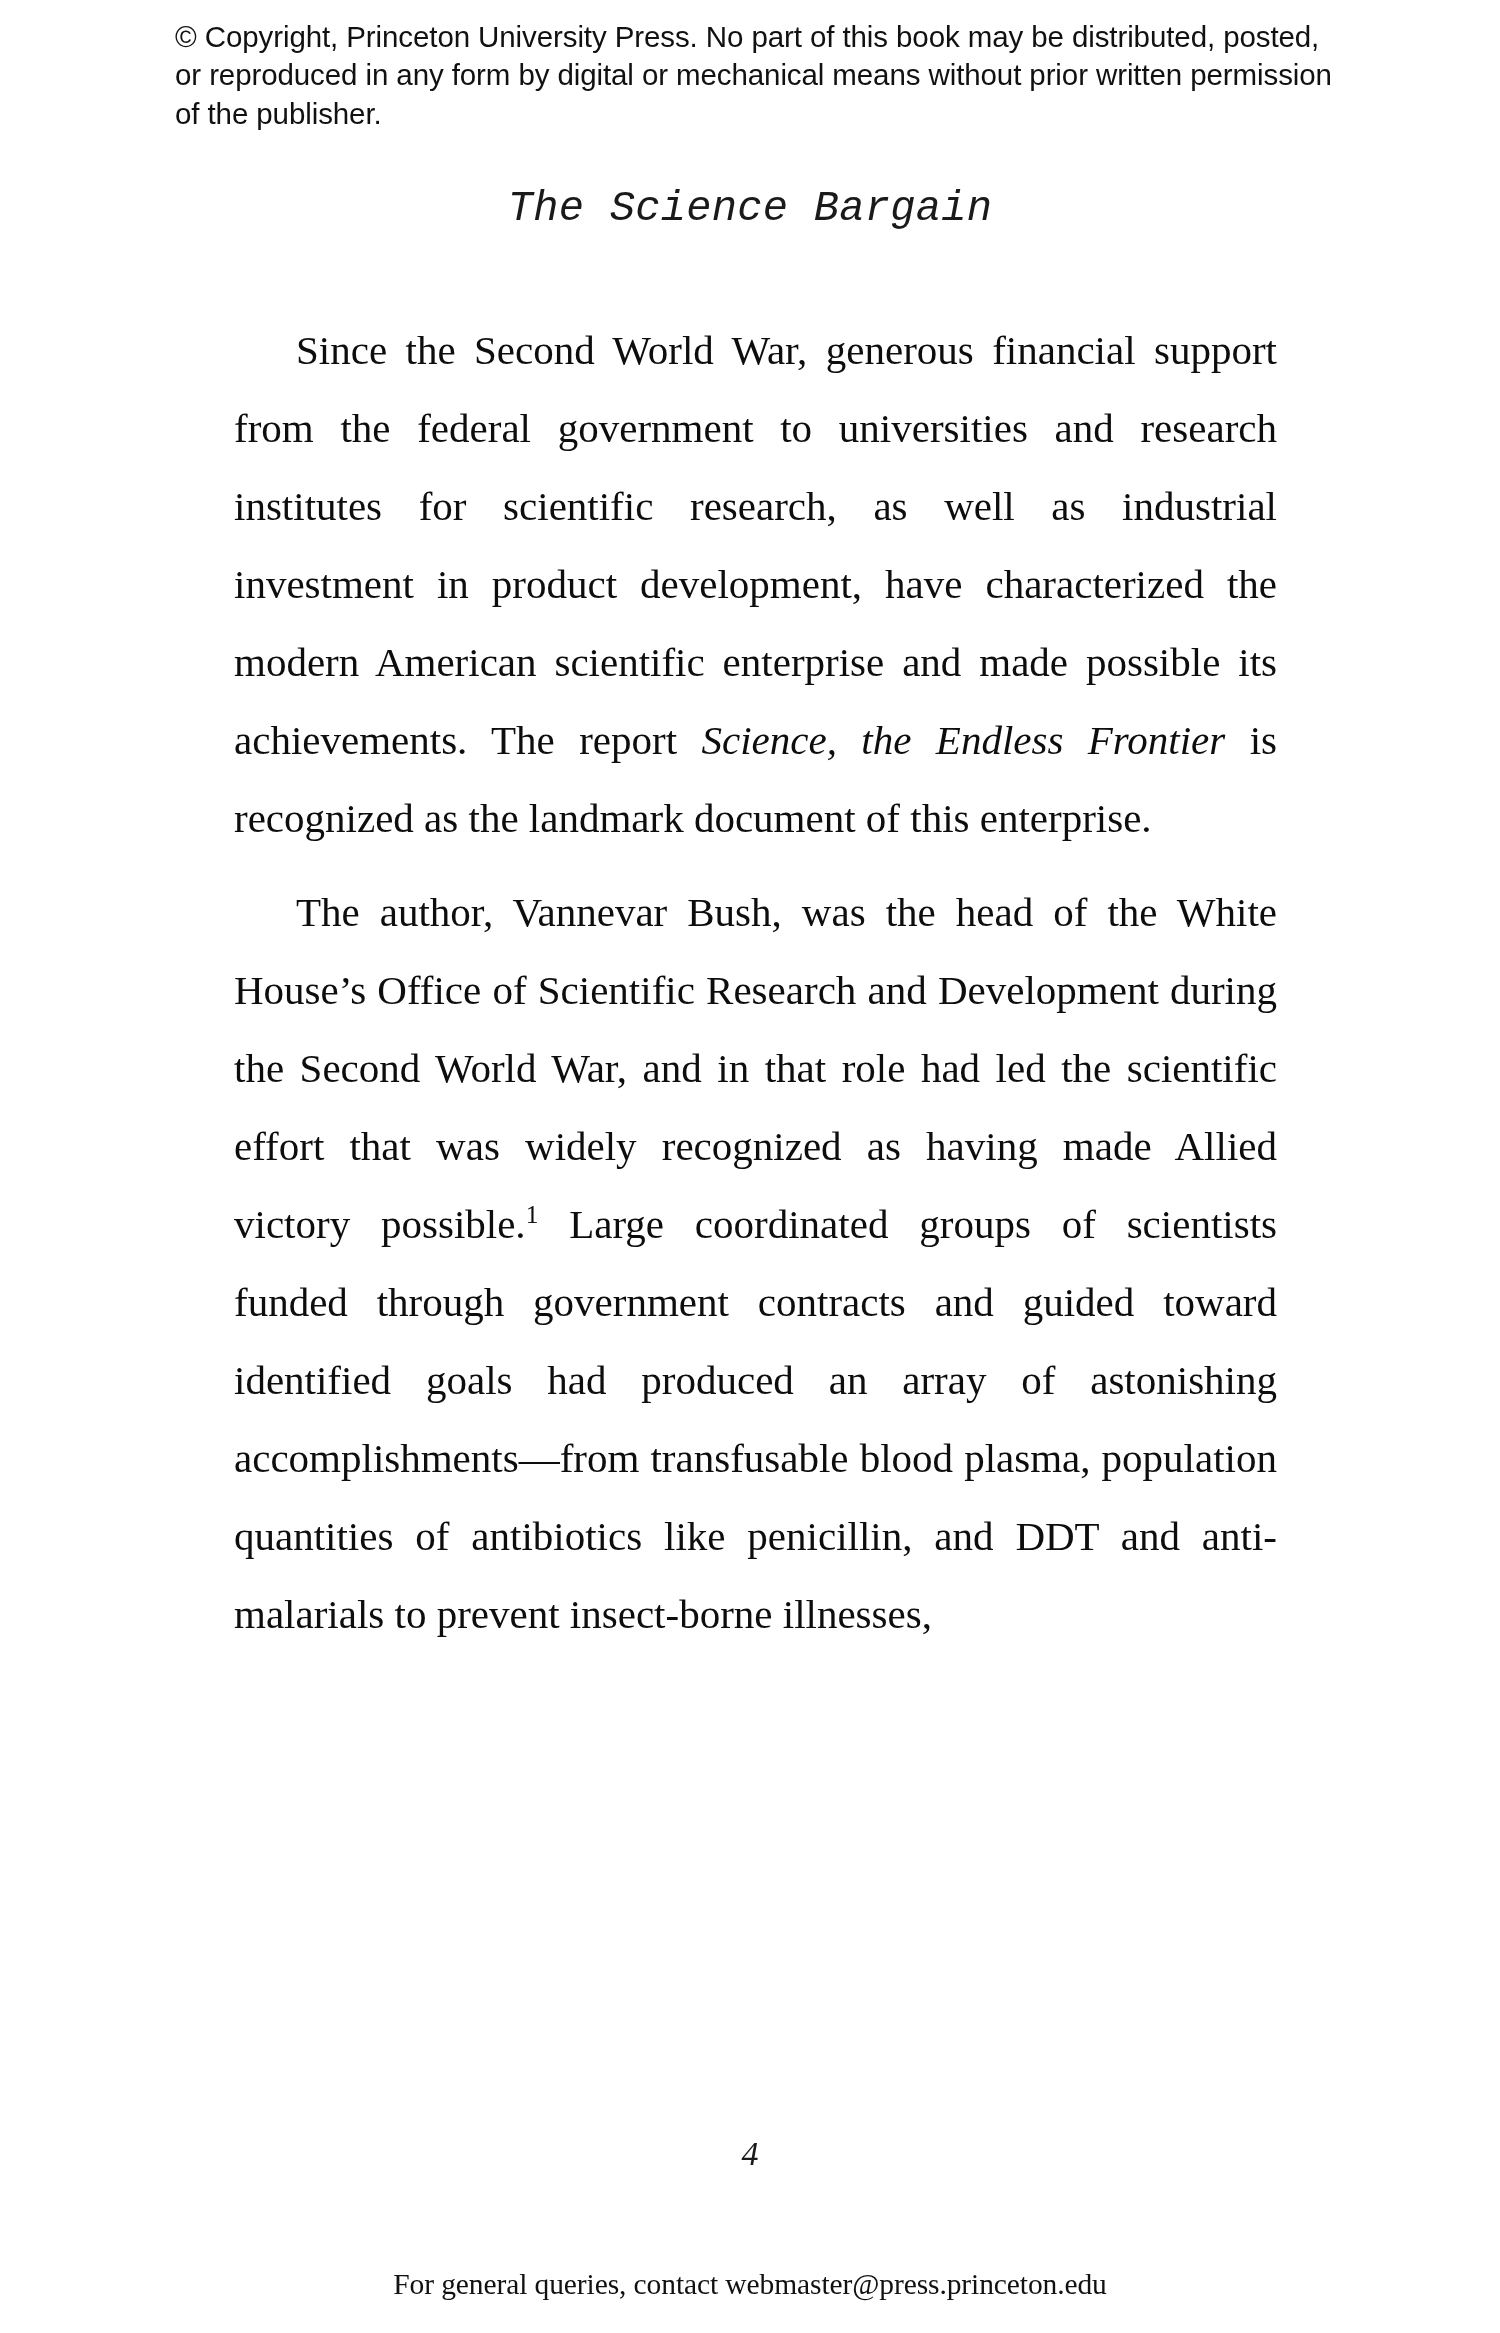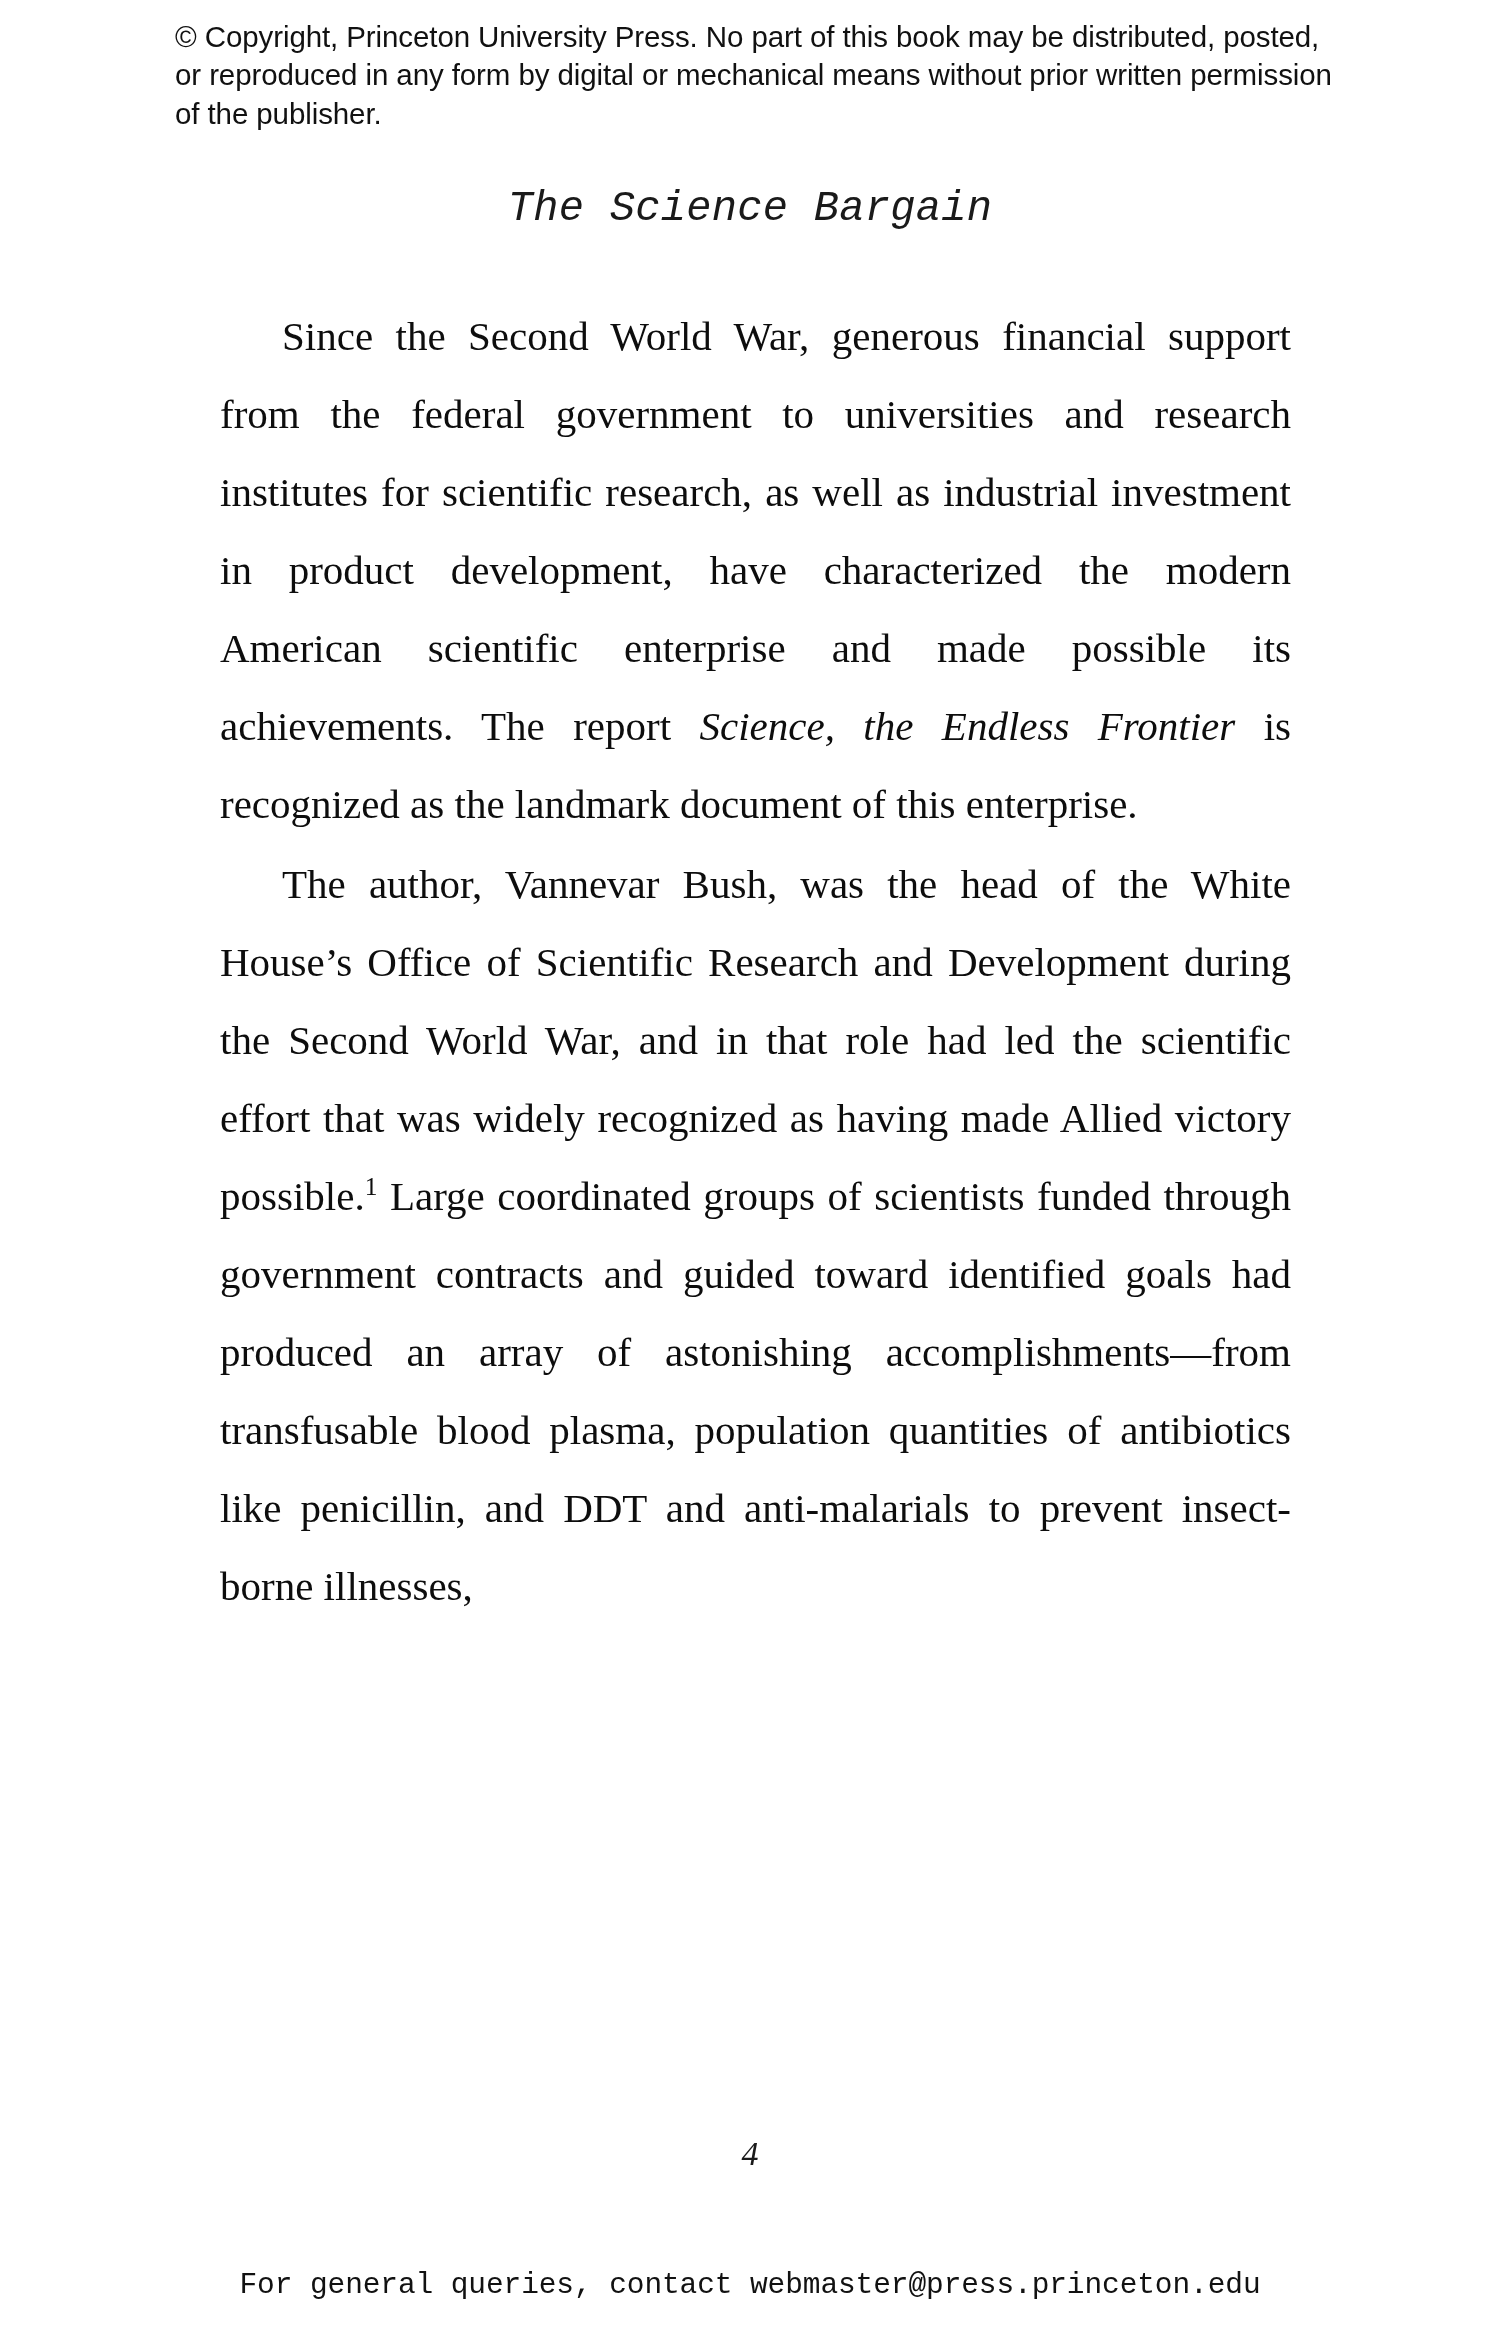--- a/index.html
+++ b/index.html
@@ -58,21 +58,21 @@
     left: 218px;
     width: 1075px;
     font-family: "Liberation Serif", serif;
     font-size: 41px;
     line-height: 78px;
     color: #0d0d0d;
     text-align: justify;
     text-justify: inter-word;
   }
   .body-text p {
-    margin: 2px;
+    margin: 16px;
     text-indent: 62px;
   }
   .body-text p + p {
     margin-top: 0;
   }
   .body-text i {
     font-style: italic;
   }
   sup {
     font-size: 0.62em;
@@ -93,21 +93,21 @@
     color: #1a1a1a;
   }
 
   
   .footer-query {
     position: absolute;
     top: 2268px;
     left: 0;
     width: 1500px;
     text-align: center;
-    font-family: Liberation Mono, monospace;
+    font-family: Liberation Serif, serif;
     font-size: 29.5px;
     color: #111111;
     letter-spacing: -0.1px;
   }
 </style>
 </head>
 <body>
 
 <div class="page">
 

